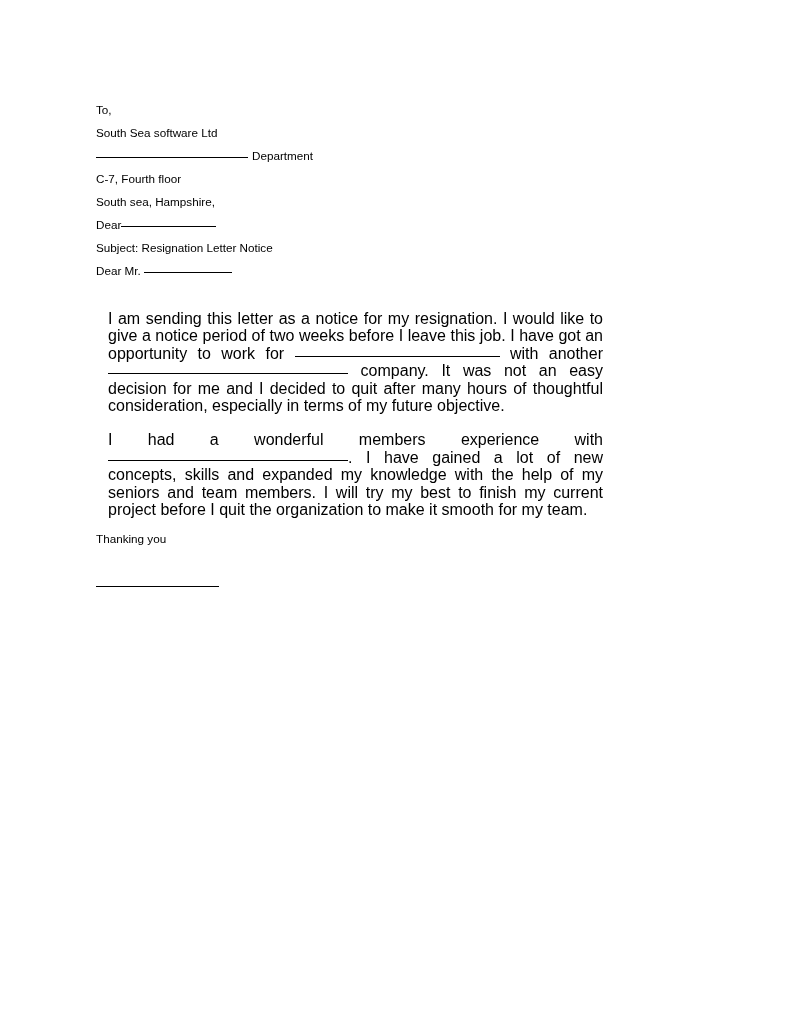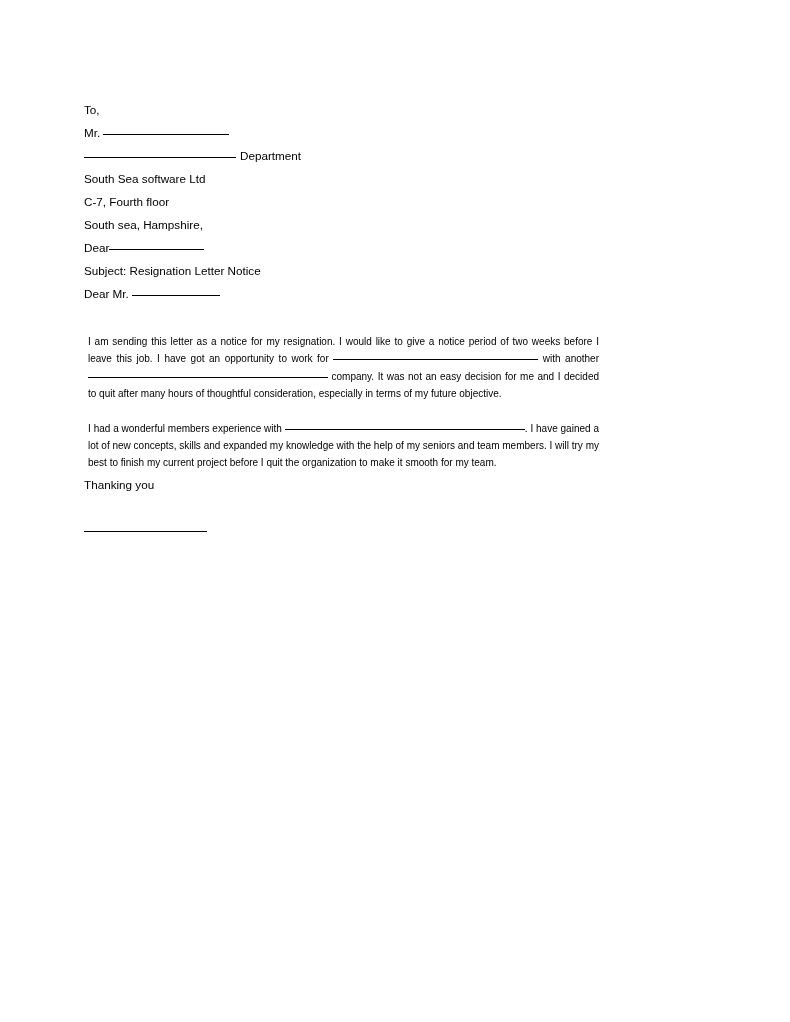--- a/index.html
+++ b/index.html
@@ -15,21 +15,21 @@
     overflow: hidden;
   }
   .page {
     position: relative;
     width: 790px;
     height: 1022px;
     background: #ffffff;
   }
   .letter {
     position: absolute;
-    left: 84px;
+    left: 96px;
     top: 98px;
     width: 519px;
   }
   .head-line {
     font-size: 11.7px;
     line-height: 23px;
     height: 23px;
     white-space: nowrap;
     text-align: left;
   }
@@ -39,25 +39,25 @@
     vertical-align: 2px;
     height: 9px;
   }
   .b-mr      { width: 126px; margin-left: 3px; }
   .b-dept    { width: 152px; margin-right: 4px; }
   .b-date    { width: 95px; }
   .b-dear    { width: 88px; margin-left: 3px; }
   .b-sign    { width: 123px; }
 
   .para {
-    font-size: 10px;
+    font-size: 16px;
     line-height: 17.4px;
     text-align: justify;
     text-justify: inter-word;
-    margin: 4px;
+    margin: 12px;
   }
   .para-1 { margin-top: 28px; }
   .para-2 { margin-top: 17px; }
   .b-inline-2 { width: 205px; vertical-align: 2px; }
   .b-inline-3 { width: 240px; vertical-align: 2px; }
 
   .closing {
     font-size: 11.7px;
     line-height: 17.4px;
   }
@@ -69,30 +69,27 @@
 </head>
 <body>
 
 <div class="page">
   <div class="letter">
 
     <div class="head-line">
       <span>To,</span>
     </div>
 
+
     <div class="head-line">
-      <span>Mr.</span><span class="blank b-mr"></span>
+      <span>South Sea software Ltd</span>
     </div>
 
     <div class="head-line">
       <span class="blank b-dept"></span><span>Department</span>
-    </div>
-
-    <div class="head-line">
-      <span>South Sea software Ltd</span>
     </div>
 
     <div class="head-line">
       <span>C-7, Fourth floor</span>
     </div>
 
     <div class="head-line">
       <span>South sea, Hampshire,</span>
     </div>
 

